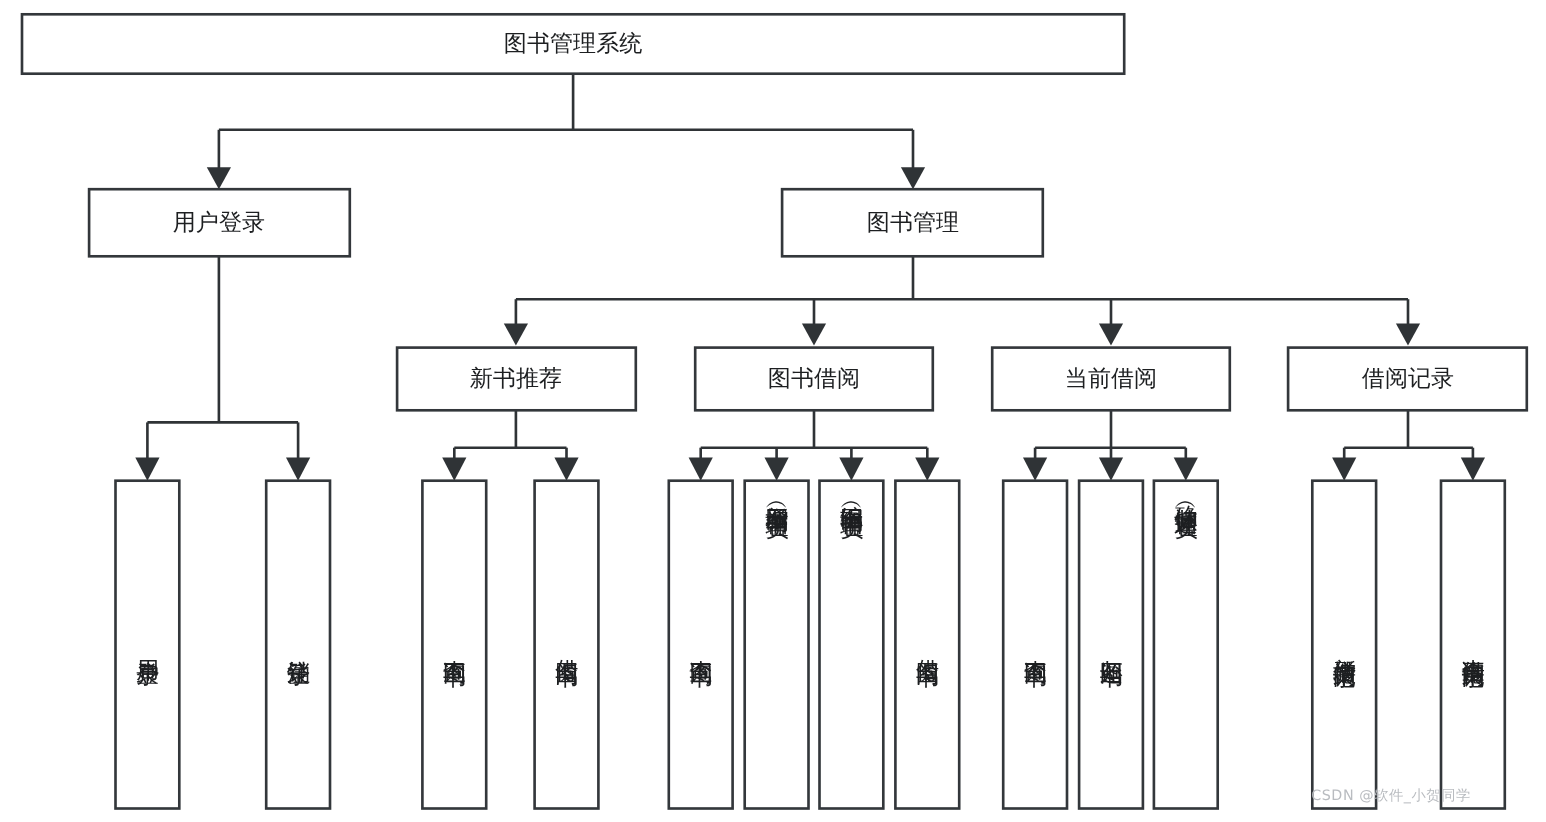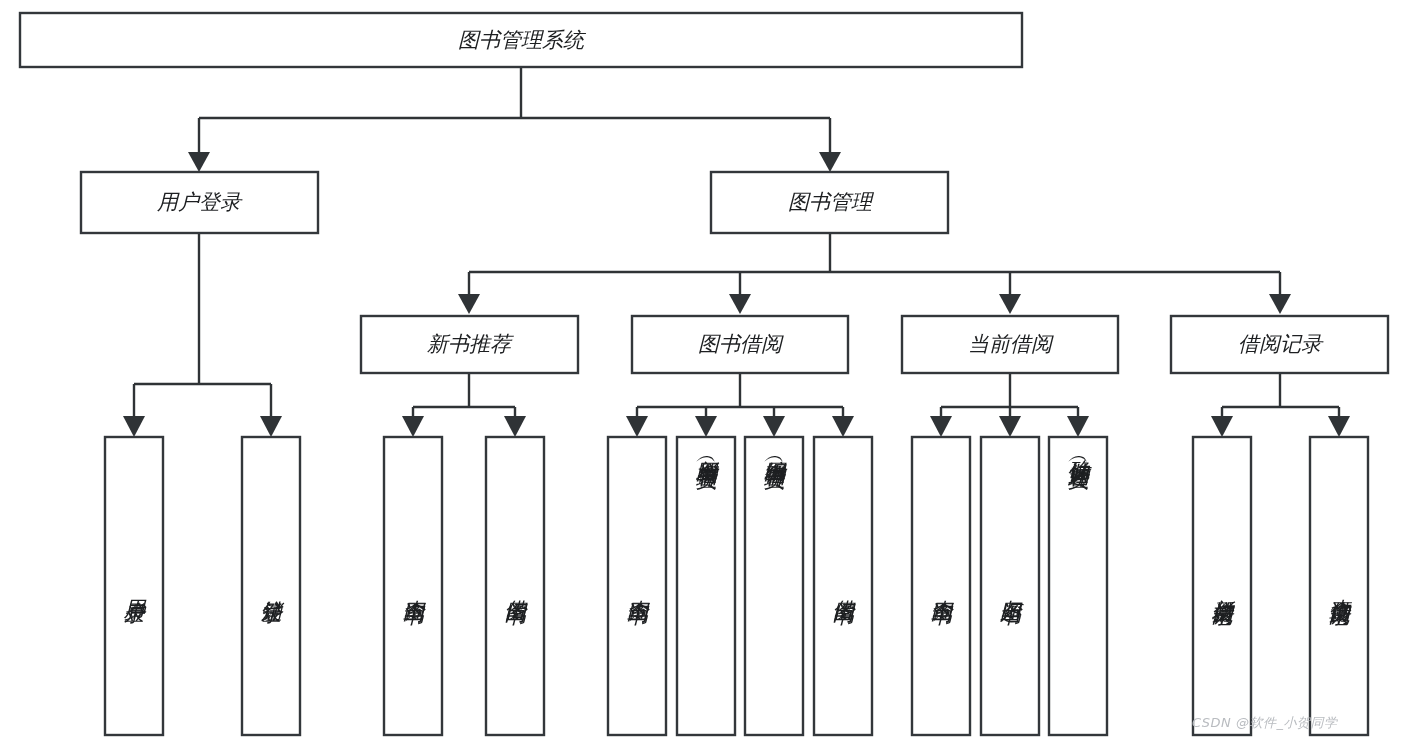--- a/index.html
+++ b/index.html
@@ -11,21 +11,20 @@
     width: 1405px;
     height: 747px;
     font-family: "DejaVu Sans", "Liberation Sans", sans-serif;
     overflow: hidden;
     position: relative;
   }
   #diagram-root {
     position: relative;
     width: 1405px;
     height: 747px;
-    font-style: italic;
   }
   svg.diagram-canvas {
     position: absolute;
     top: 0;
     left: 0;
     width: 1405px;
     height: 747px;
   }
   .node-box {
     fill: #ffffff;

